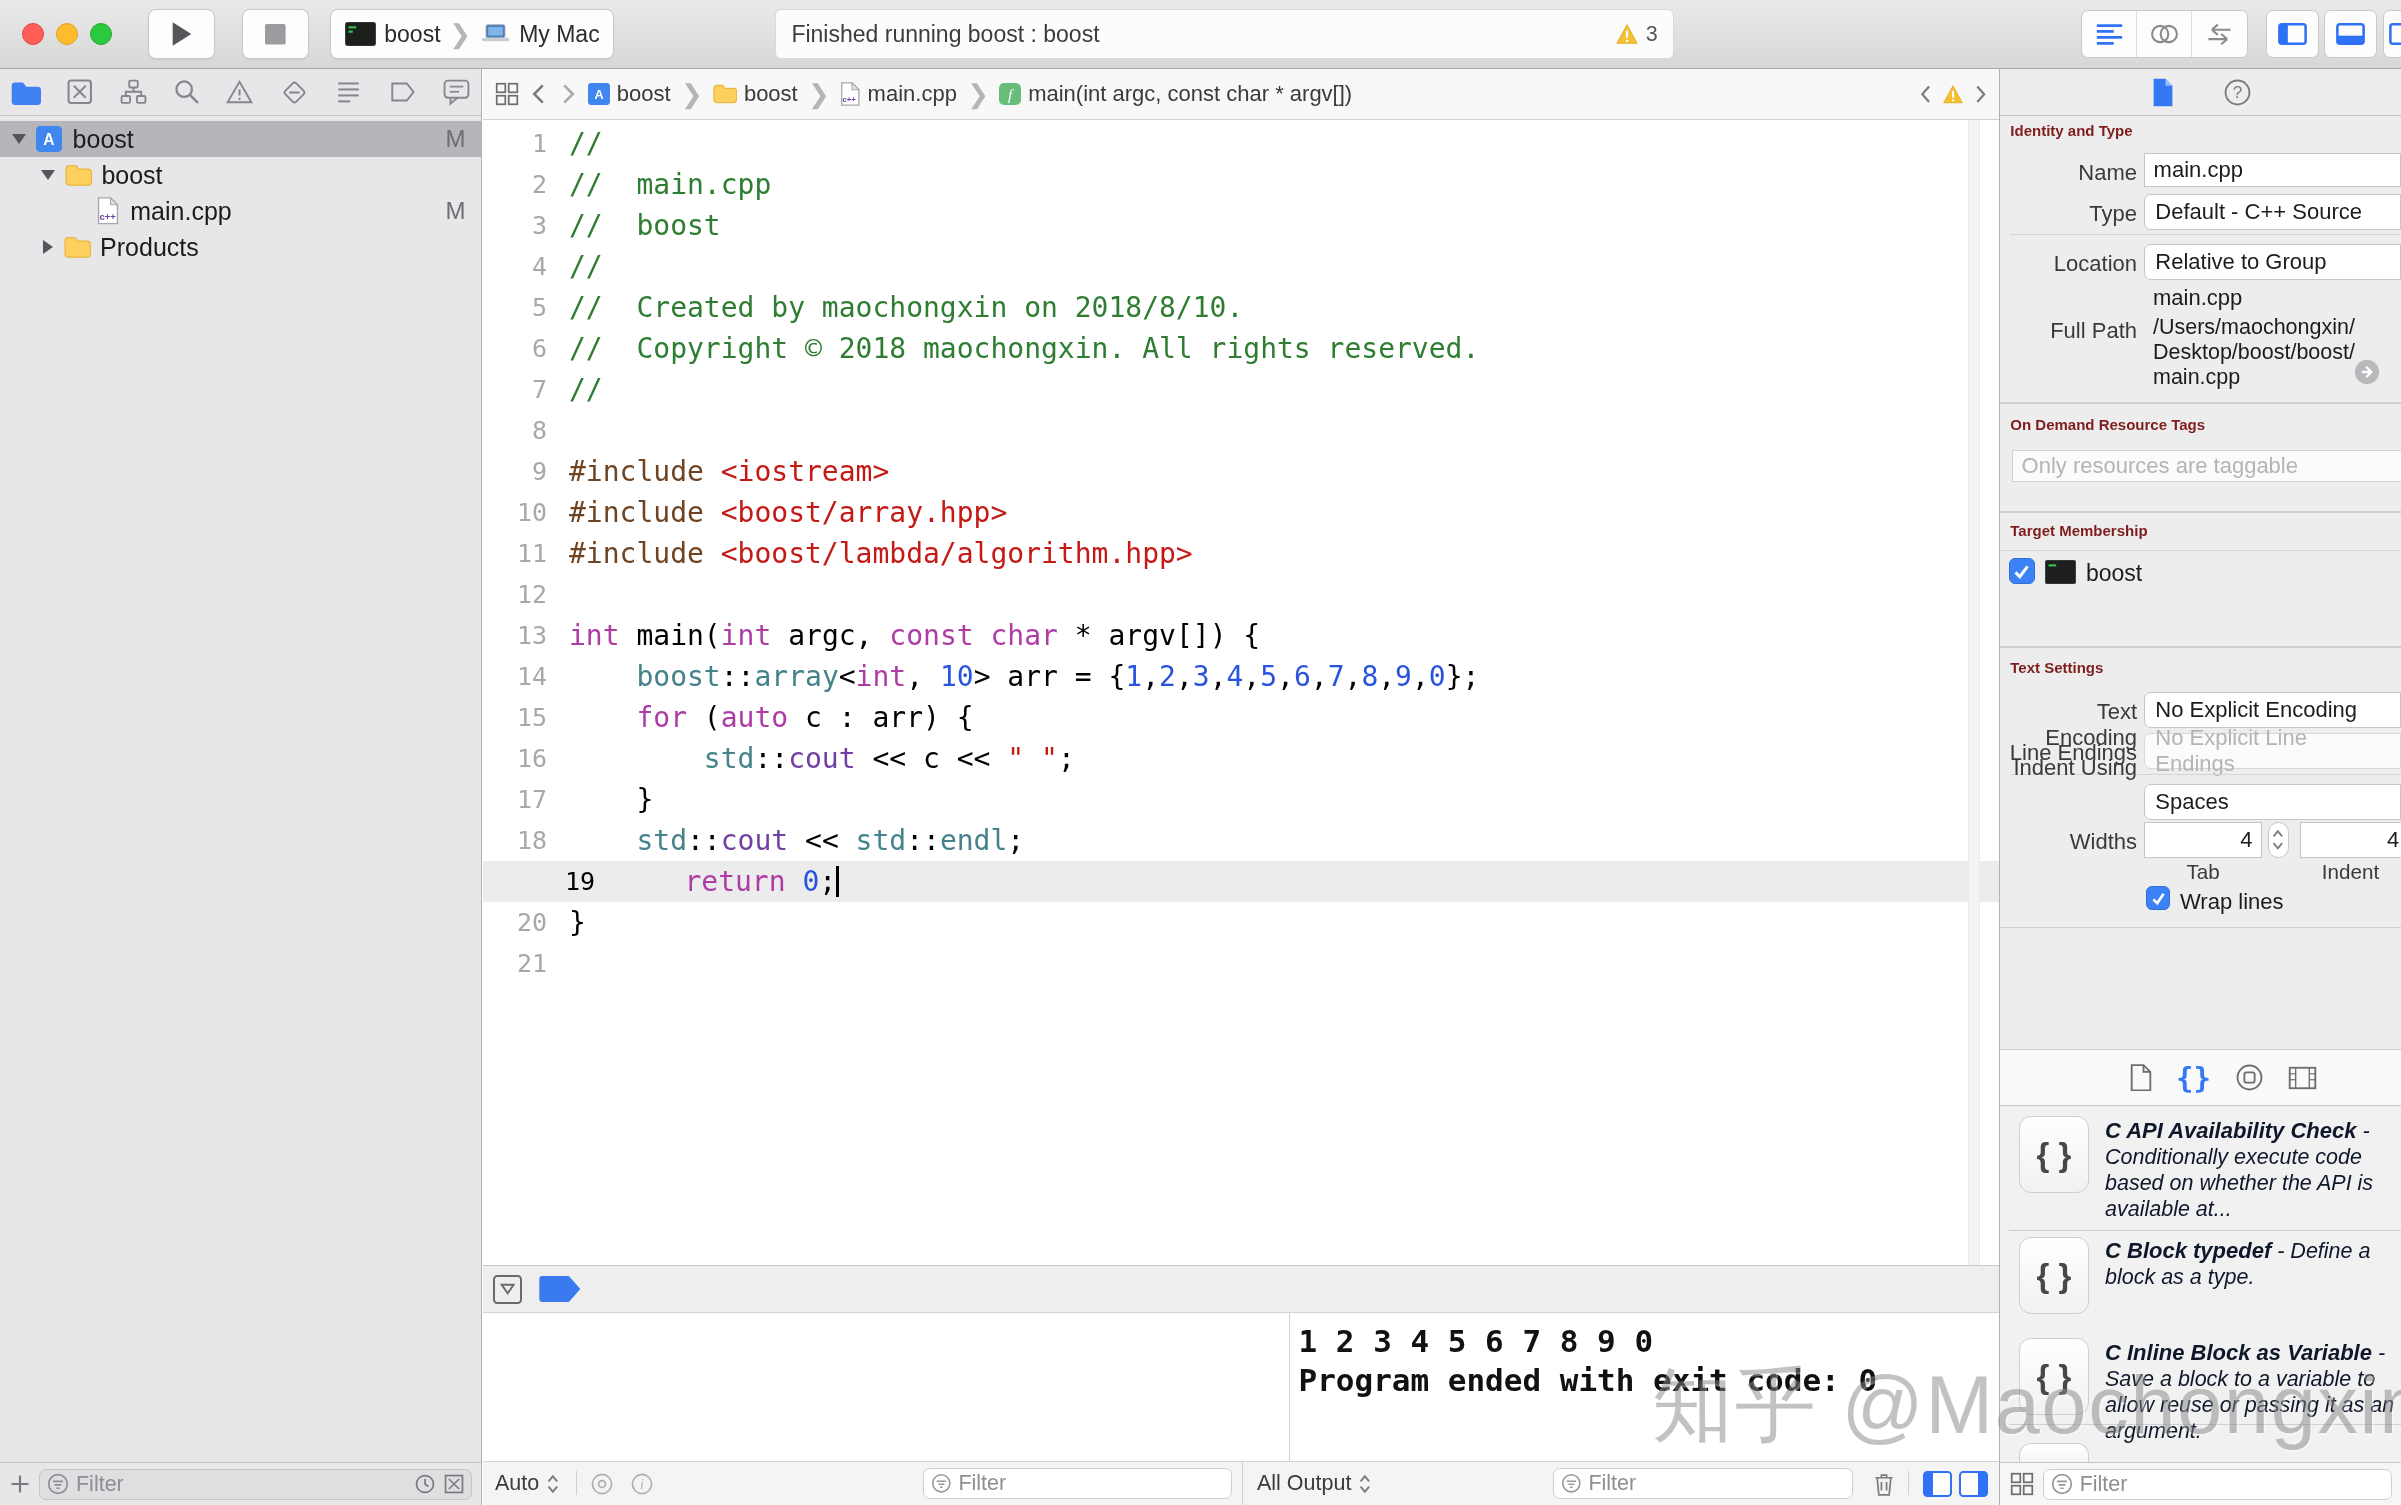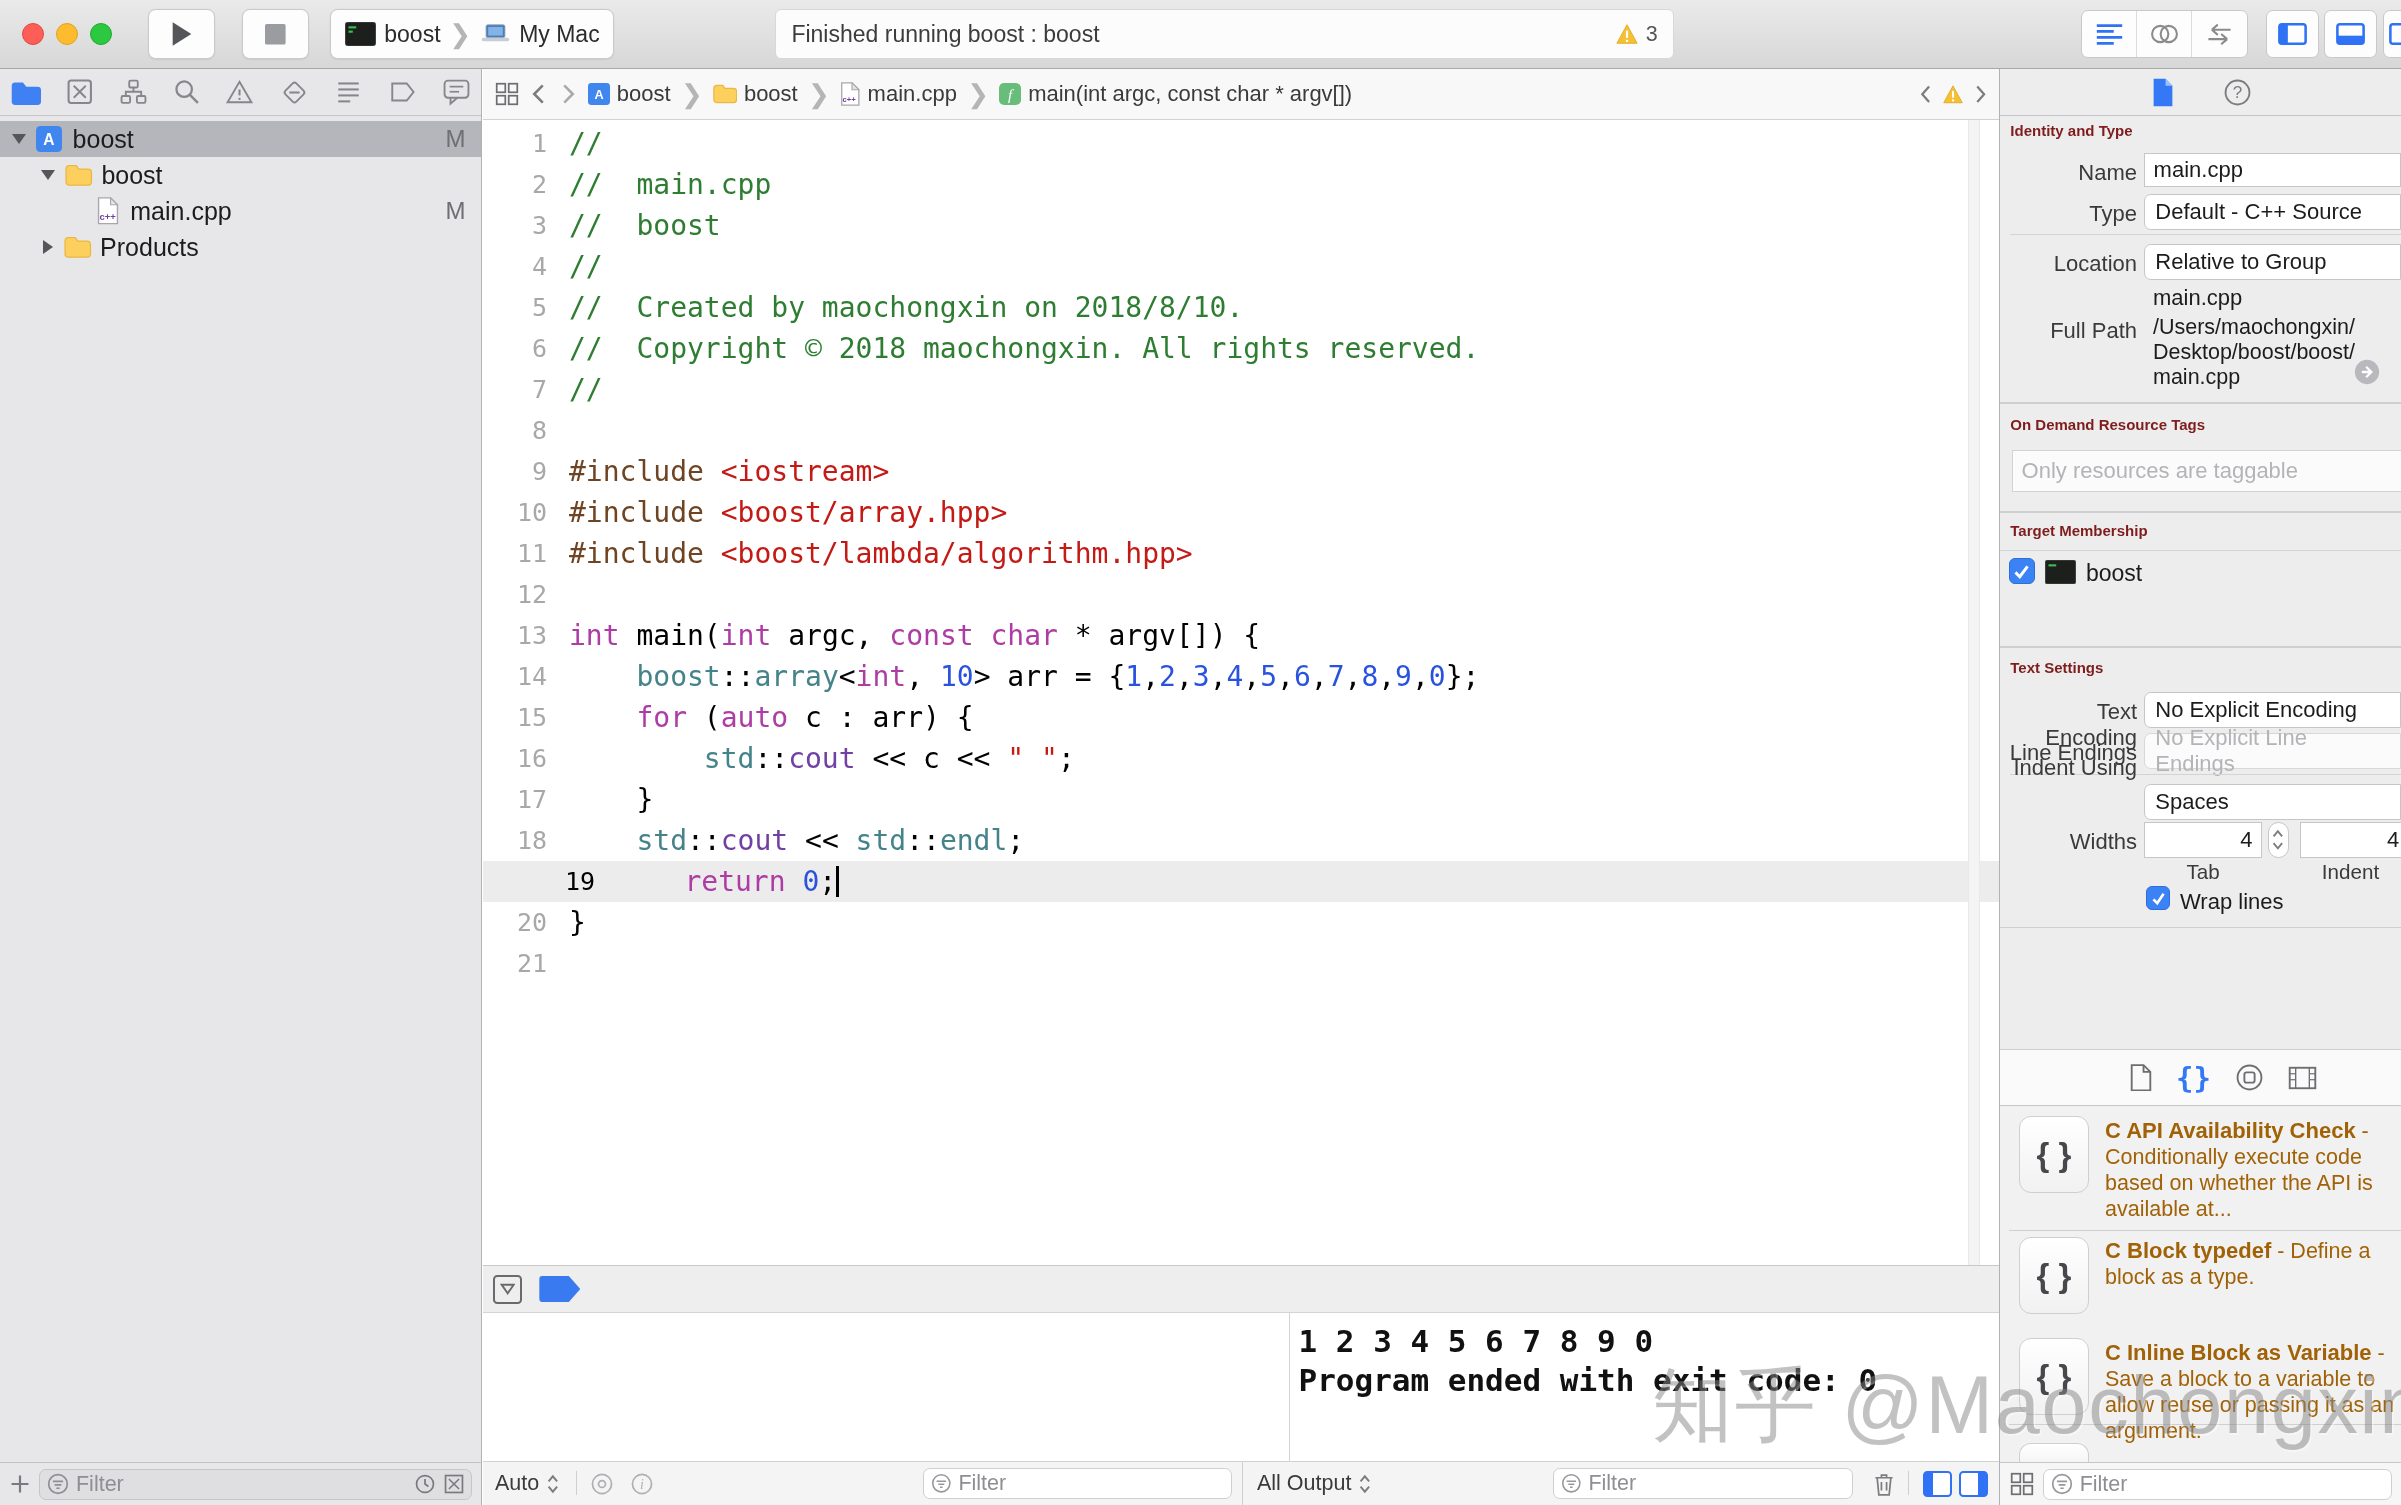--- a/index.html
+++ b/index.html
@@ -113,21 +113,21 @@
     border:0.9px solid #c6c6c8; border-radius:6.9px 0 0 6.9px; display:flex; align-items:center;
     padding:0 10.3px; font-size:22px; }
   .idrop.dim { color:#b4b4b8; background:#fbfbfb; border-color:#d8d8da; }
   .hline { position:absolute; left:10.3px; width:391px; height:0.9px; background:#d4d4d6; }
   .secline { position:absolute; left:0; width:402px; height:1.7px; background:#cfcfd1; }
   .checkbox { position:absolute; width:26px; height:26px; border-radius:6px; background:#3b82f7;
     border:0.9px solid #2e6fd6; display:flex; align-items:center; justify-content:center; }
   .snip-box { position:absolute; left:19px; width:70px; height:77px; border:1.7px solid #cfcfd1;
     border-radius:12px; background:linear-gradient(#fff,#f1f1f1); display:flex;
     align-items:center; justify-content:center; font-size:33px; font-weight:bold; color:#48484c; }
-  .snip-text { position:absolute; left:105px; width:292px; font-size:21.5px; line-height:26px; color:#a16207; }
+  .snip-text { position:absolute; left:105px; width:292px; font-size:21.5px; line-height:26px; color:#0f172a;font-style:italic; }
   .snip-text b { font-size:22px; }
   .insp-bottom { position:absolute; left:0; bottom:0; width:402px; height:43px; background:#f6f6f6;
     border-top:0.9px solid #c6c6c8; display:flex; align-items:center; padding:0 10.3px; gap:8.6px; }
   .libtabs { position:absolute; left:0; top:981px; width:402px; height:56px; background:#fafafa;
     border-bottom:0.9px solid #c8c8ca; display:flex; align-items:center; gap:24px; padding-left:130px; }
   .liblist { position:absolute; left:0; top:1038px; width:402px; bottom:43px; background:#f1f1f1; }
   .stepper { position:absolute; width:20.6px; height:36px; background:#fff; border:0.9px solid #c6c6c8;
     border-radius:10.3px; display:flex; flex-direction:column; align-items:center; justify-content:center; }
 
   .watermark { position:absolute; left:1652px; top:1352px; font-size:81px; color:#868686;
@@ -682,21 +682,21 @@
 main.cpp</div>
   <div class="abs" style="left:354px;top:290px;">
       <svg width="26" height="26" viewBox="0 0 30 30">
         <circle cx="15" cy="15" r="14" fill="#b9b9bd"></circle>
         <path d="M9 15 h10 M14 9 l6 6 l-6 6" fill="none" stroke="#fff" stroke-width="2.6"></path>
       </svg>
     </div>
 
   <div class="secline" style="top:333px;"></div>
   <div class="hdr" style="top:347px;">On Demand Resource Tags</div>
-  <div class="ifield" style="left:12px;top:381px;width:390px;height:42px;color:#b4b4b8;background:#fbfbfb;border-color:#d2d2d4;">
+  <div class="ifield" style="left:12px;top:381px;width:390px;height:32px;color:#b4b4b8;background:#fbfbfb;border-color:#d2d2d4;">
       <span>Only resources are taggable</span>
     </div>
 
   <div class="secline" style="top:442px;"></div>
   <div class="hdr" style="top:453px;">Target Membership</div>
   <div class="hline" style="top:481px;left:0;width:402px;"></div>
   <div class="checkbox" style="left:8.6px;top:489px;">
       <svg width="19" height="19" viewBox="0 0 22 22">
         <path d="M4 12 L9 17 L18 5" fill="none" stroke="#fff" stroke-width="3.4"></path>
       </svg>

